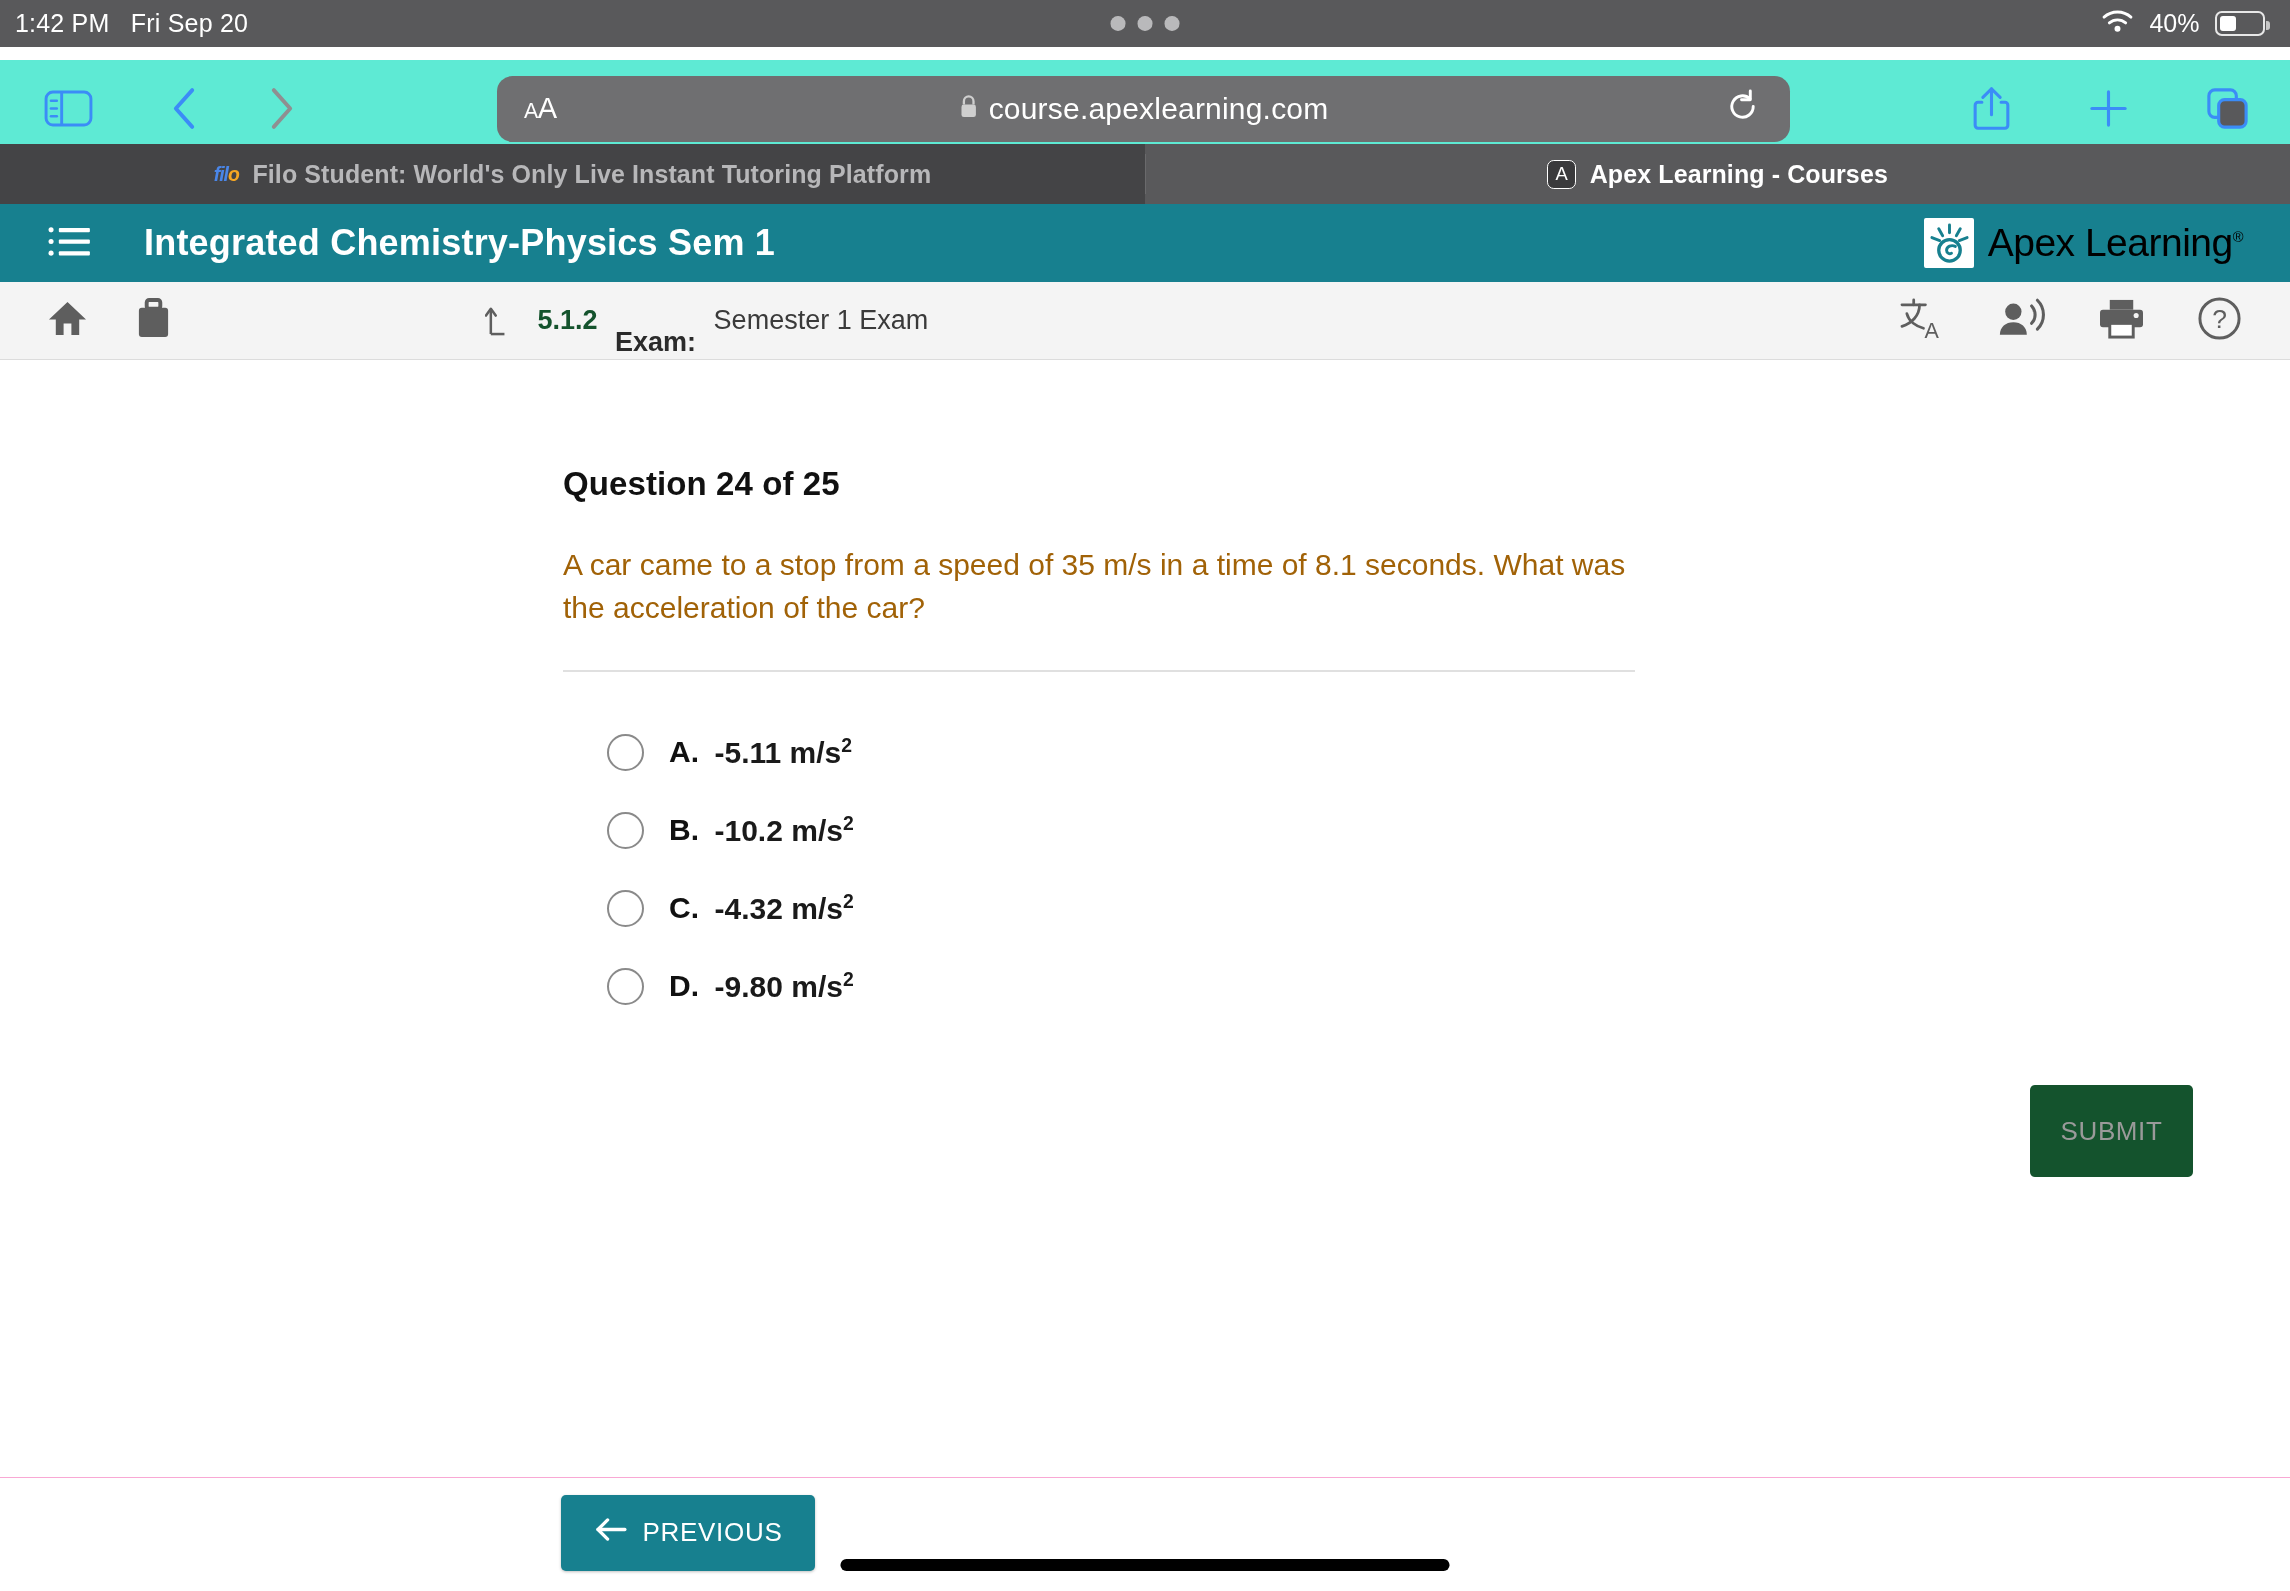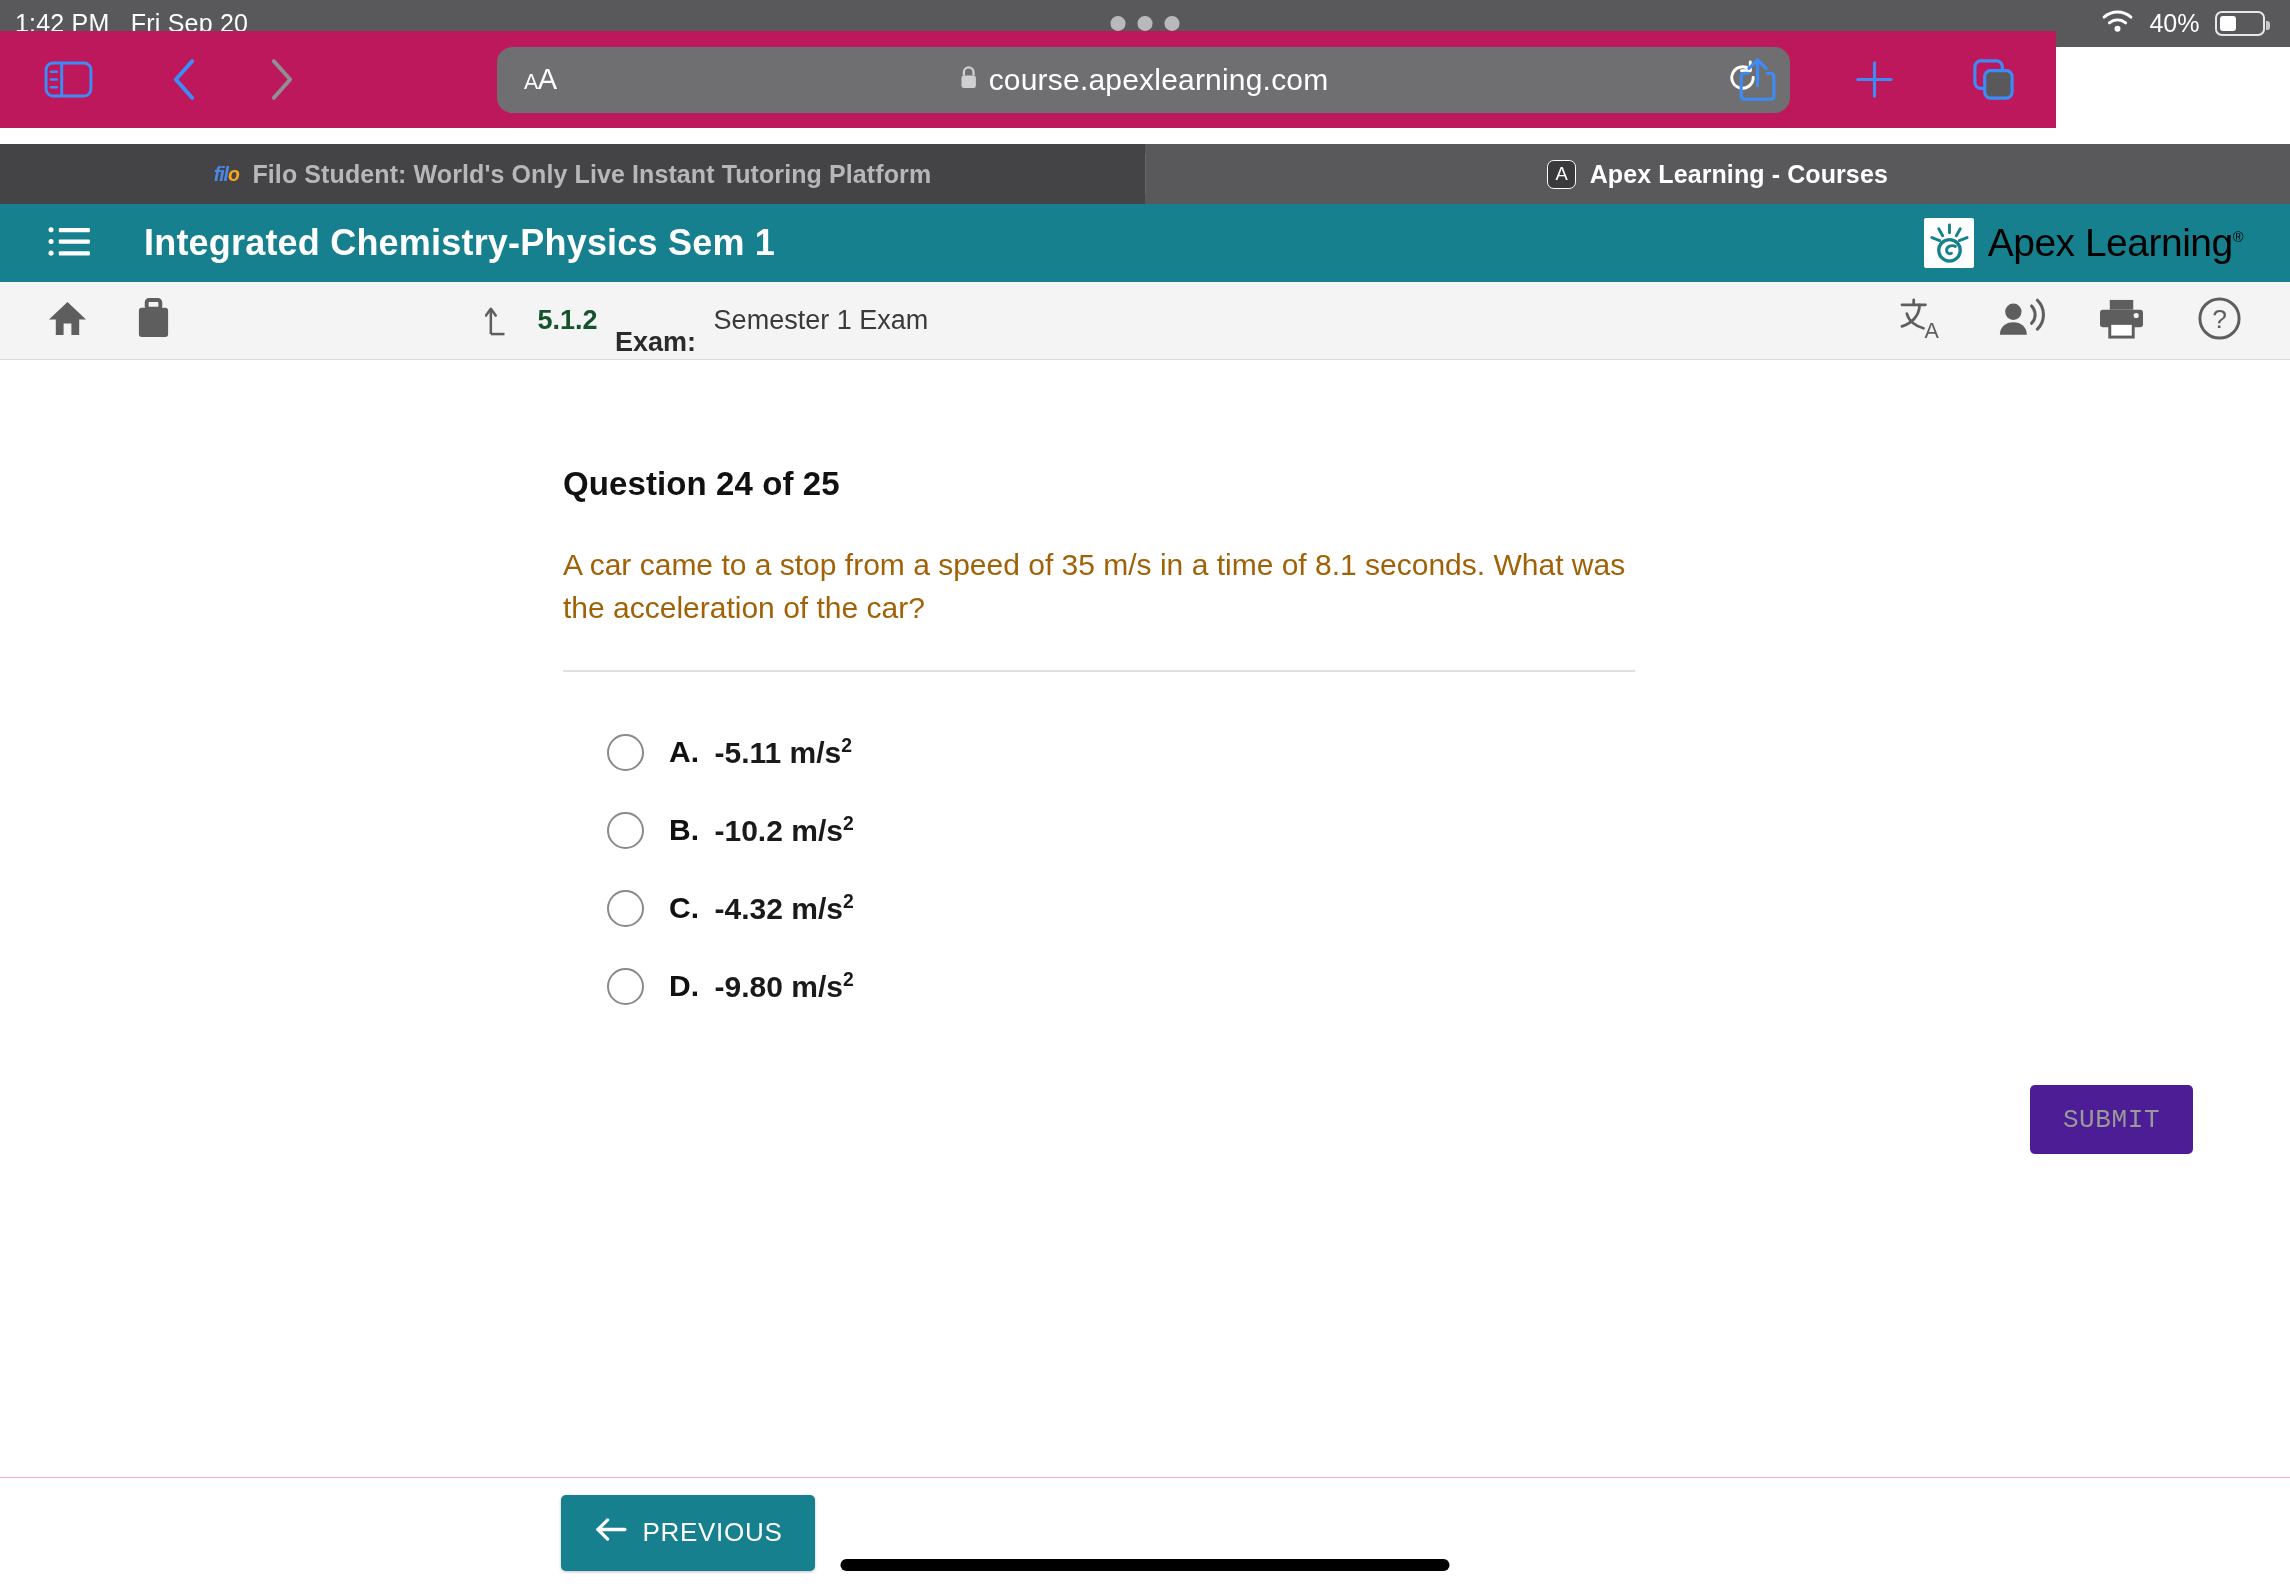--- a/index.html
+++ b/index.html
@@ -26,22 +26,22 @@
     position: relative; display: flex; align-items: center; padding: 2.9px;
   }
   .battery::after {
     content: ""; position: absolute; right: -6.8px; top: 7.8px;
     width: 3.9px; height: 9.7px; background: #c7c7c7; border-radius: 0 2.9px 2.9px 0;
   }
   .battery-fill { height: 100%; width: 40%; background: #ffffff; border-radius: 2.9px; }
 
   
   .toolbar {
-    position: absolute; top: 31px; left: 0; width: 2056px; height: 97px;
-    background: #be185d; display: flex; align-items: center;
+    position: absolute; top: 60px; left: 0; width: 2290px; height: 97px;
+    background: #5eead4; display: flex; align-items: center;
   }
   .tb-icon { display: flex; align-items: center; justify-content: center; cursor: pointer; }
   .tb-sidebar { margin-left: 41px; width: 54px; height: 54px; }
   .tb-back  { margin-left: 64px; width: 50px; height: 54px; }
   .tb-fwd   { margin-left: 47px; width: 50px; height: 54px; }
   .urlbar {
     position: absolute; left: 497px; width: 1293px; height: 66px;
     background: #6f6f71; border-radius: 15.5px;
     display: flex; align-items: center;
   }
@@ -136,22 +136,22 @@
   .radio {
     width: 37px; height: 37px; border: 2.9px solid #8a8a8a; border-radius: 50%;
     flex: 0 0 auto; background: #fff;
   }
   .opt-letter { margin-left: 25px; font-size: 30px; font-weight: bold; color: #111; }
   .opt-value { margin-left: 15.5px; font-size: 30px; color: #1a1a1a; font-weight: bold; }
   .opt-value sup { font-size: 19.4px; vertical-align: super; }
 
   .submit-row { width: 1630px; display: flex; justify-content: flex-end; margin-top: 60px; }
   .submit-btn {
-    width: 163px; height: 69px; background: #4c1d95; border: none; border-radius: 4.9px;
-    color: #9a9a9a; font-size: 26px; font-family: Liberation Mono, monospace;
+    width: 163px; height: 92px; background: #14532d; border: none; border-radius: 4.9px;
+    color: #9a9a9a; font-size: 26px; font-family: Liberation Sans, sans-serif;
     letter-spacing: 0.6px; cursor: default;
   }
 
   
   .bottom-bar {
     position: absolute; bottom: 0; left: 0; width: 2290px; height: 115px;
     background: #ffffff; border-top: 1px solid #f9a8d4;
   }
   .prev-btn {
     position: absolute; left: 561px; top: 16.5px;

